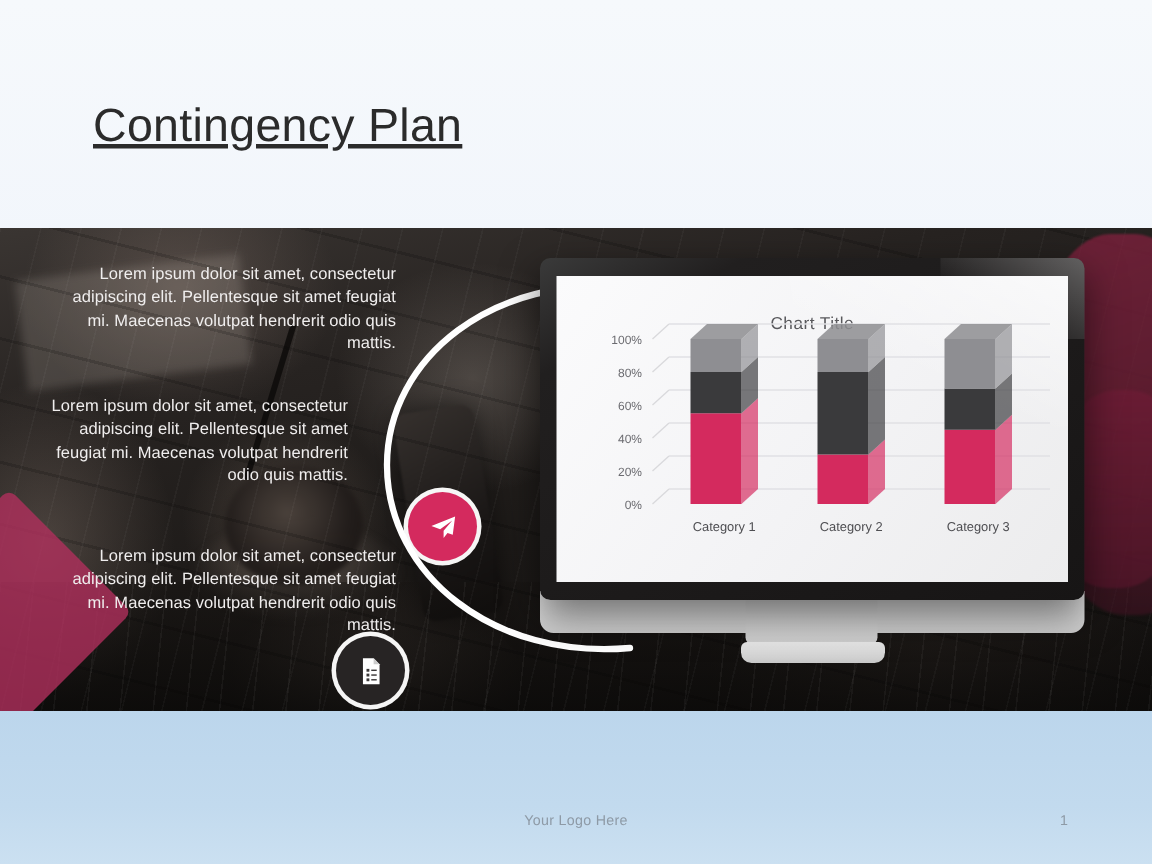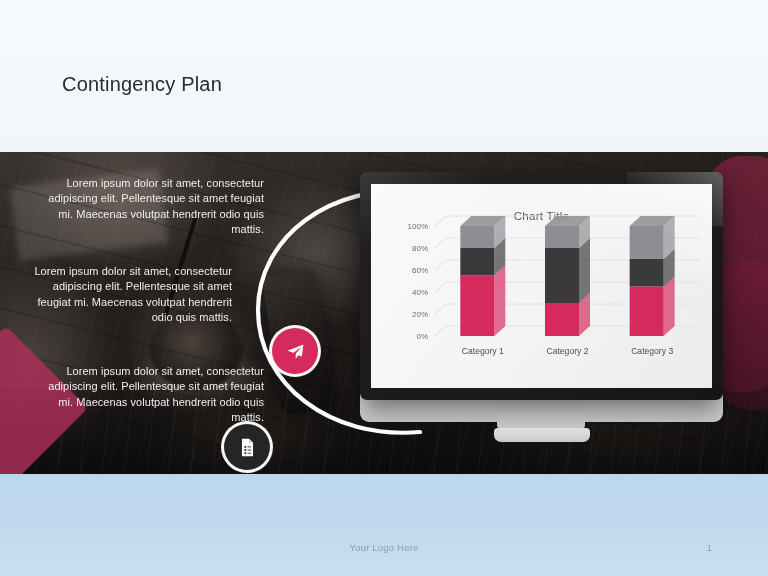--- a/index.html
+++ b/index.html
@@ -21,26 +21,27 @@
 
   
   .title-area {
     position: absolute;
     left: 62px;
     top: 62px;
     width: 620px;
     height: 54px;
   }
   .slide-title {
-    font-size: 20px;
+    font-size: 31px;
     font-weight: 400;
     letter-spacing: 0.2px;
     color: #2b2b2b;
     line-height: 44px;
     white-space: nowrap;
+    text-decoration: underline;
   }
 
   
   .photo-band {
     position: absolute;
     left: 0;
     top: 152px;
     width: 768px;
     height: 322px;
     overflow: hidden;

